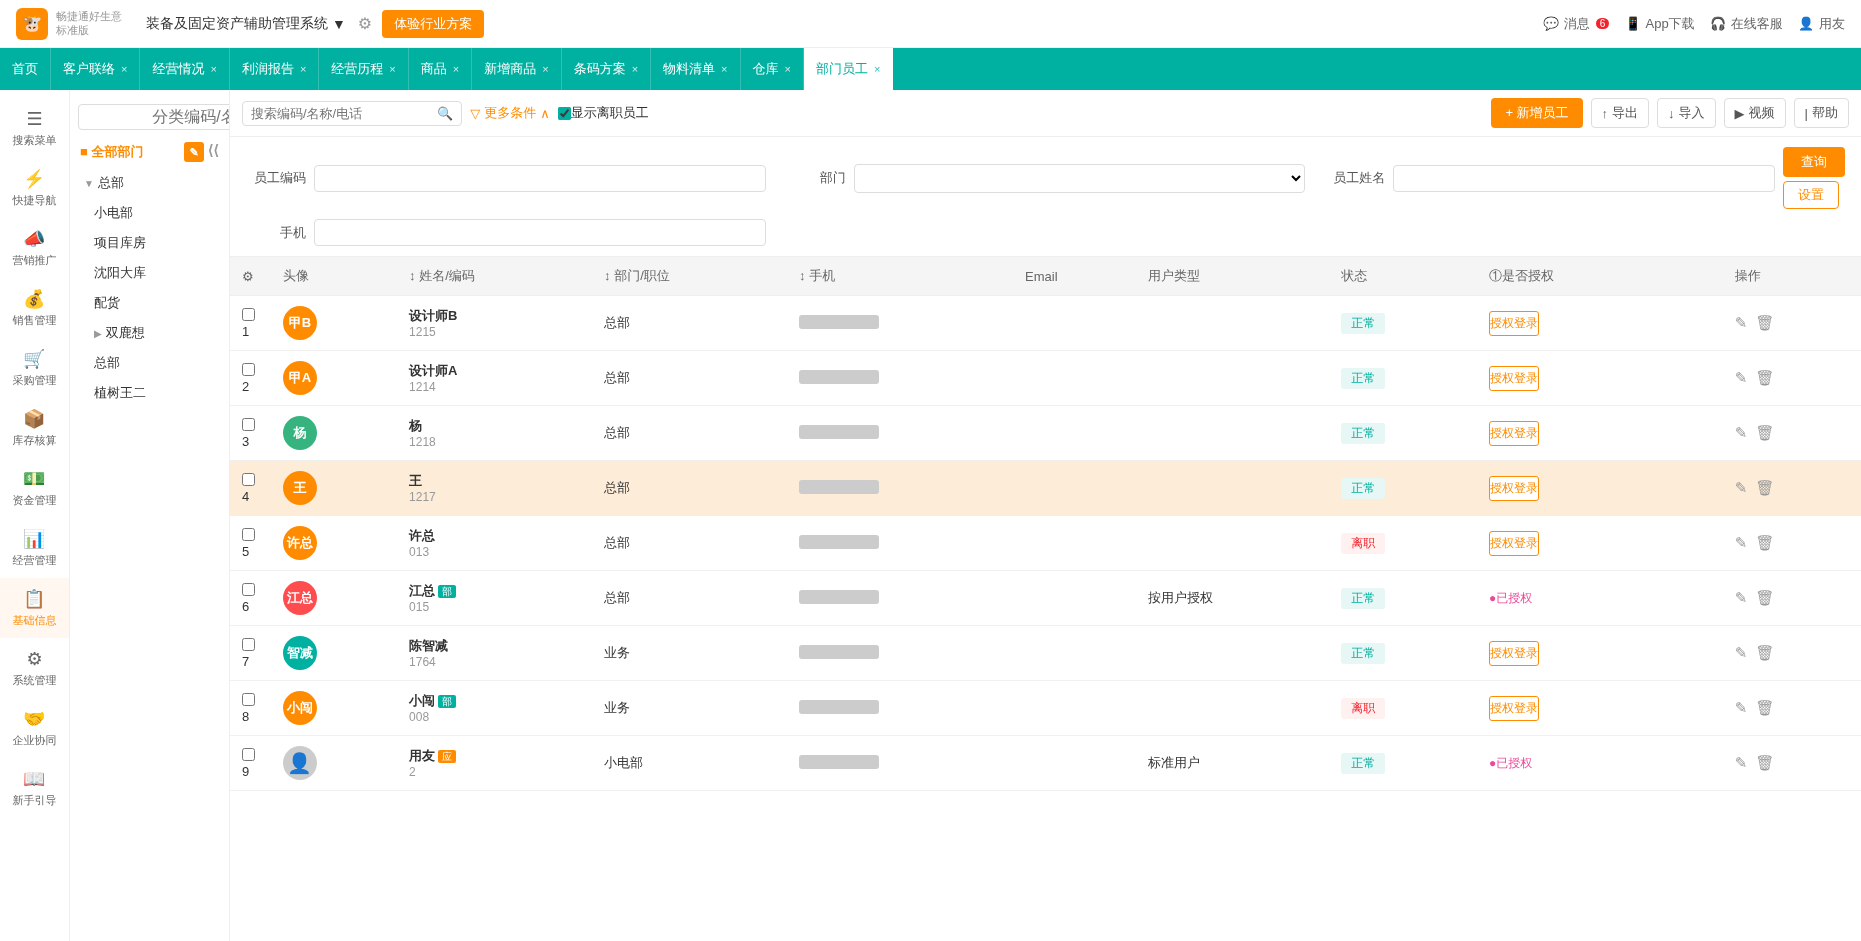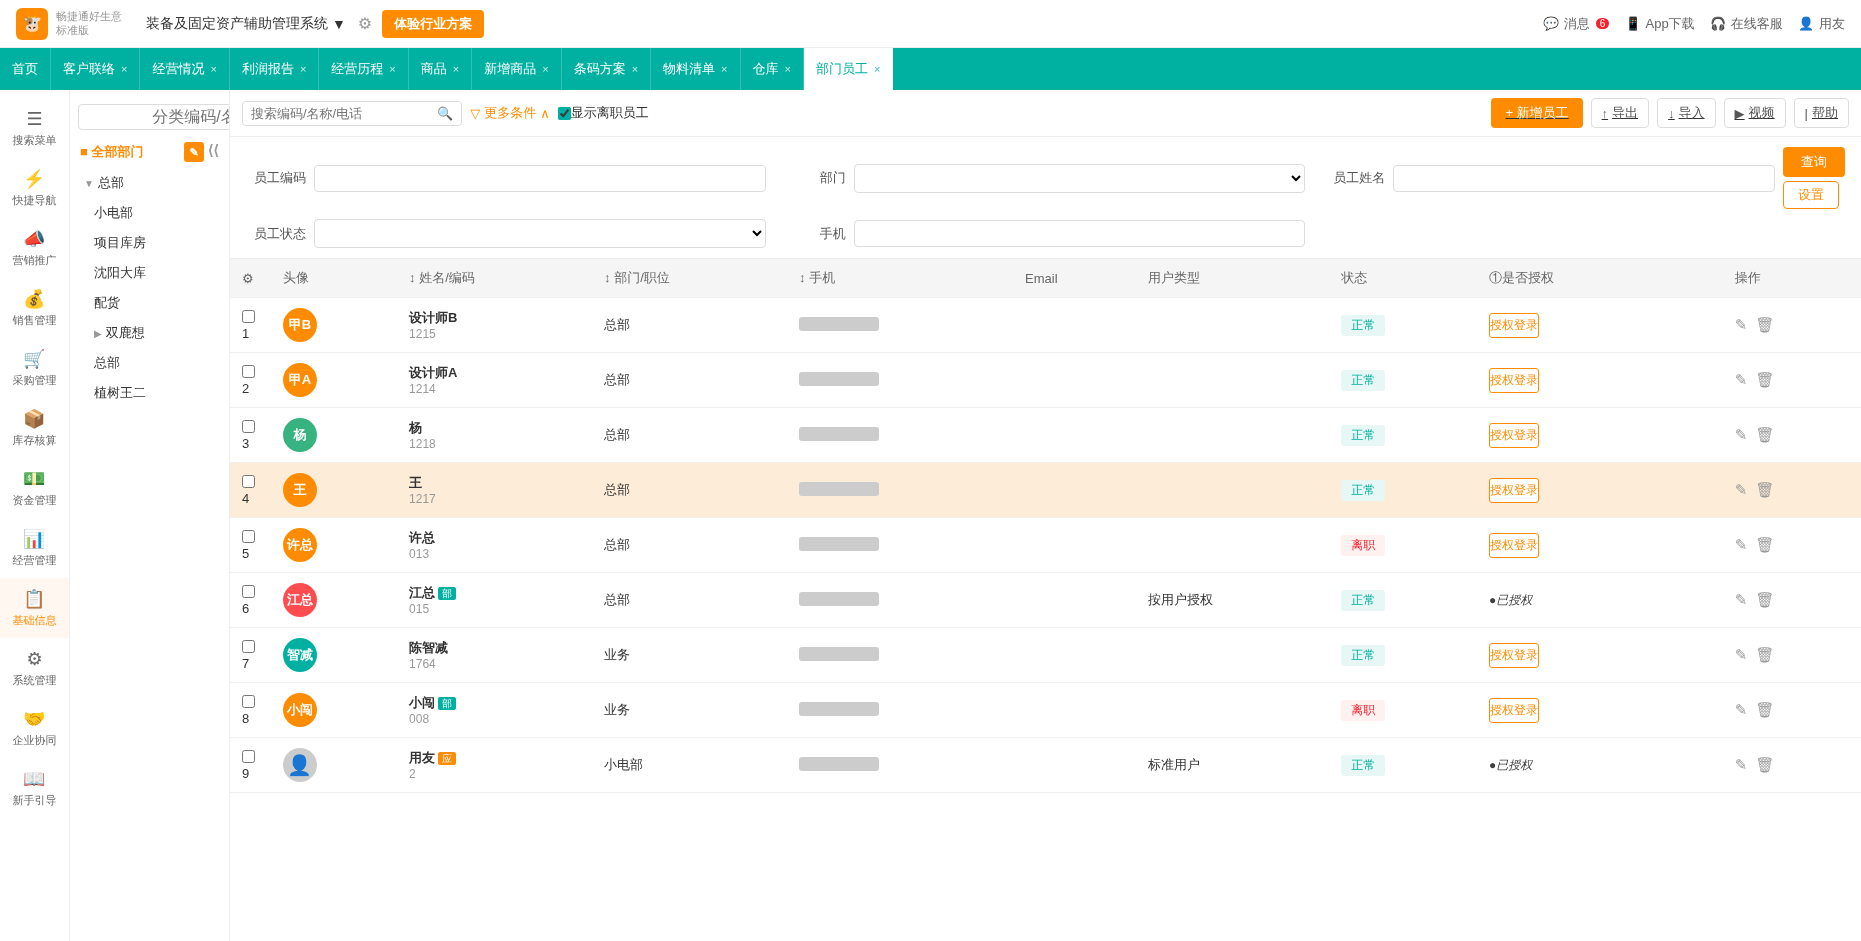--- a/index.html
+++ b/index.html
@@ -4,21 +4,21 @@
   <style>
     * { box-sizing: border-box; margin: 0; padding: 0; }
     body { font-family: 'Microsoft YaHei', Arial, sans-serif; font-size: 13px; background: #f5f5f5; color: #333; }
 
     
     .top-bar { display: flex; align-items: center; background: #fff; height: 48px; padding: 0 16px; border-bottom: 1px solid #eee; }
     .logo-area { display: flex; align-items: center; gap: 8px; min-width: 130px; }
     .logo-icon { width: 32px; height: 32px; background: #ff8c00; border-radius: 6px; display: flex; align-items: center; justify-content: center; color: #fff; font-size: 16px; }
     .logo-text { font-size: 13px; color: #333; line-height: 1.2; }
     .logo-text span { font-size: 11px; color: #999; display: block; }
-    .top-btn { background: #ff8c00; color: #fff; border: none; padding: 5px 12px; border-radius: 4px; cursor: pointer; font-size: 13px; font-weight: bold; }
+    .top-btn { background: #ff8c00; color: #fff; border: none; padding: 5px 12px; border-radius: 4px; cursor: pointer; font-size: 13px; }
     .top-icon-group { display: flex; align-items: center; gap: 16px; color: #666; font-size: 13px; }
     .top-icon-group span { cursor: pointer; display: flex; align-items: center; gap: 4px; }
     .badge { background: #f5222d; color: #fff; border-radius: 10px; font-size: 10px; padding: 0 4px; margin-left: 2px; }
 
     
     .nav-tabs { background: #00b0a0; display: flex; align-items: center; height: 42px; padding: 0 0 0 0; overflow: hidden; }
     .nav-tab { padding: 0 12px; height: 52px; display: flex; align-items: center; color: #fff; font-size: 13px; cursor: pointer; white-space: nowrap; border-right: 1px solid rgba(255,255,255,0.2); }
     .nav-tab.active { background: #fff; color: #00b0a0; }
     .nav-tab .close-x { margin-left: 6px; font-size: 11px; opacity: 0.8; }
 
@@ -45,21 +45,21 @@
     .dept-node.level2 { padding-left: 24px; }
     .dept-node .arrow { font-size: 10px; color: #999; }
 
     
     .toolbar { display: flex; align-items: center; gap: 8px; padding: 8px 12px; background: #fff; border-bottom: 1px solid #eee; flex-wrap: wrap; }
     .search-input { display: flex; align-items: center; border: 1px solid #ddd; border-radius: 4px; padding: 4px 8px; gap: 6px; background: #fff; }
     .search-input input { border: none; outline: none; font-size: 13px; width: 180px; }
     .filter-btn { display: flex; align-items: center; gap: 4px; cursor: pointer; color: #ff8c00; font-size: 13px; }
     .checkbox-label { display: flex; align-items: center; font-size: 13px; color: #333; cursor: pointer; }
     .checkbox-label input { accent-color: #00b0a0; }
-    .toolbar-right { margin-left: auto; display: flex; align-items: flex-start; gap: 8px; text-decoration: underline; }
+    .toolbar-right { margin-left: auto; display: flex; align-items: flex-start; gap: 8px; }
     .btn-primary { background: #ff8c00; color: #fff; border: none; padding: 6px 14px; border-radius: 4px; cursor: pointer; font-size: 13px; }
     .btn-default { background: #fff; color: #555; border: 1px solid #ddd; padding: 5px 10px; border-radius: 4px; cursor: pointer; font-size: 13px; display: flex; align-items: center; gap: 4px; }
 
     
     .search-form { background: #fff; padding: 10px 16px; border-bottom: 1px solid #eee; display: grid; grid-template-columns: 1fr 1fr 1fr; gap: 10px 20px; }
     .form-row { display: flex; align-items: center; gap: 8px; }
     .form-label { font-size: 13px; color: #555; white-space: nowrap; min-width: 60px; text-align: right; }
     .form-input { flex: 1; border: 1px solid #ddd; border-radius: 4px; padding: 5px 8px; font-size: 13px; outline: none; }
     .form-select { flex: 1; border: 1px solid #ddd; border-radius: 4px; padding: 5px 8px; font-size: 13px; outline: none; background: #fff; }
     .form-actions { display: flex; flex-direction: column; gap: 4px; align-items: flex-start; }
@@ -70,21 +70,21 @@
     .table-area { flex: 1; overflow: auto; background: #fff; }
     table { width: 100%; border-collapse: collapse; font-size: 13px; }
     th { background: #f5f5f5; padding: 10px 12px; text-align: left; font-weight: normal; color: #666; border-bottom: 1px solid #eee; white-space: nowrap; }
     td { padding: 10px 12px; border-bottom: 1px solid #f0f0f0; vertical-align: middle; }
     tr.highlighted { background: #fdecd8; }
     .avatar { width: 34px; height: 34px; border-radius: 50%; display: flex; align-items: center; justify-content: center; color: #fff; font-size: 13px; font-weight: bold; }
     .status-badge { display: inline-block; padding: 2px 10px; border-radius: 3px; font-size: 12px; }
     .status-normal { background: #e6f7f5; color: #00b0a0; }
     .status-resigned { background: #fff1f0; color: #f5222d; }
     .btn-auth { border: 1px solid #ff8c00; color: #ff8c00; background: #fff; padding: 3px 0; border-radius: 3px; cursor: pointer; font-size: 12px; }
-    .authorized { color: #404040; font-size: 12px; font-style: italic; }
+    .authorized { color: #ec4899; font-size: 12px; }
     .action-icons { display: flex; gap: 8px; color: #999; }
     .action-icon { cursor: pointer; font-size: 15px; }
     .dept-badge { background: #00b0a0; color: #fff; font-size: 10px; padding: 1px 4px; border-radius: 2px; margin-left: 3px; }
     .user-badge { background: #ff8c00; color: #fff; font-size: 10px; padding: 1px 4px; border-radius: 2px; margin-left: 3px; }
 
     
     .table-footer { display: flex; align-items: center; justify-content: flex-end; gap: 10px; padding: 8px 16px; background: #fff; border-top: 1px solid #eee; font-size: 13px; color: #555; }
     .page-btn { border: 1px solid #ddd; background: #fff; width: 28px; height: 28px; display: flex; align-items: center; justify-content: center; cursor: pointer; border-radius: 3px; color: #555; }
     .page-input { width: 40px; border: 1px solid #ddd; border-radius: 3px; text-align: center; padding: 3px; font-size: 13px; }
 
@@ -269,24 +269,20 @@
           <label class="form-label">部门</label>
           <select class="form-select"></select>
         </div>
         <div class="form-row">
           <label class="form-label">员工姓名</label>
           <input type="text" class="form-input" style="">
           <div class="form-actions">
             <button class="btn-search">查询</button>
             <button class="btn-set">设置</button>
           </div>
-        </div>
-        <div class="form-row">
-          <label class="form-label">员工状态</label>
-          <select class="form-select"></select>
         </div>
         <div class="form-row">
           <label class="form-label">手机</label>
           <input type="text" class="form-input" style="">
         </div>
       </div>
 
       <div class="table-area">
         <table>
           <thead>

